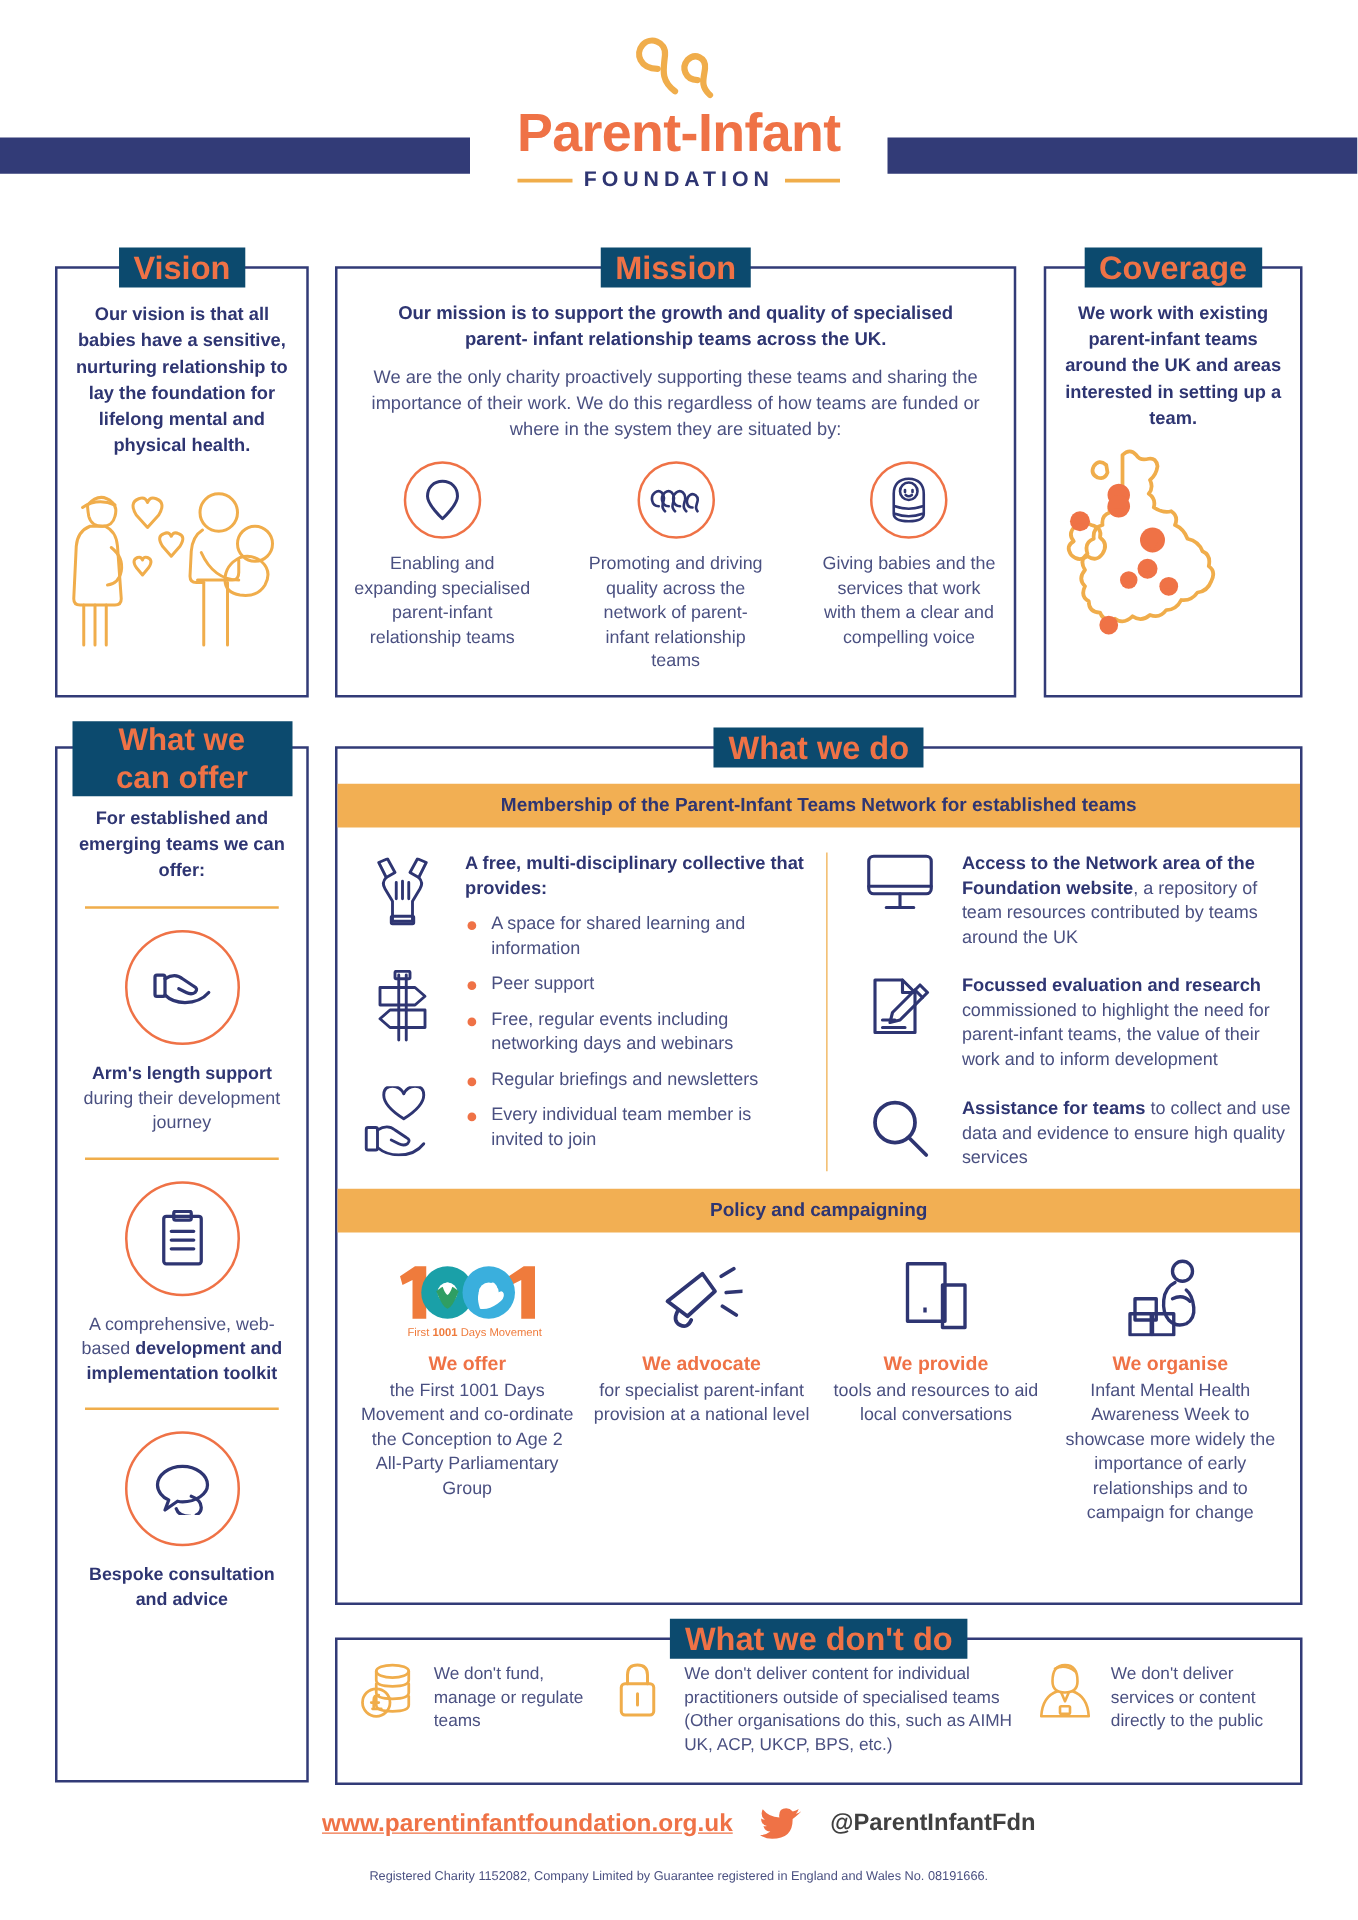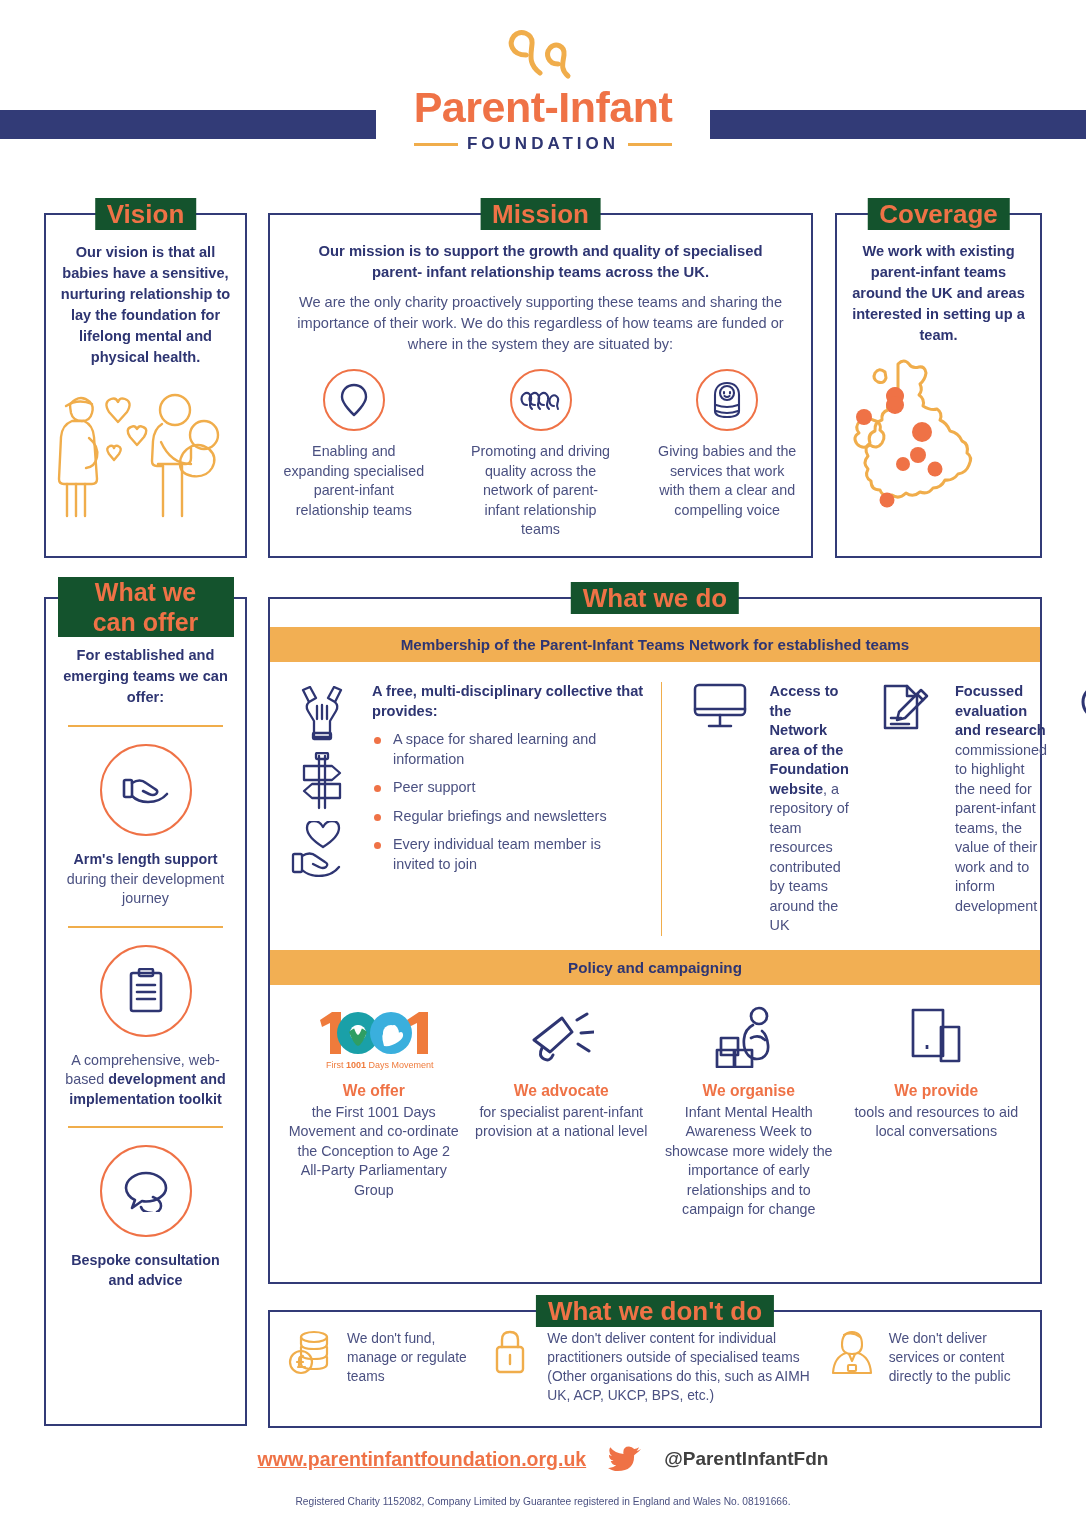--- a/index.html
+++ b/index.html
@@ -33,21 +33,21 @@
   .logo-sub { font-size:17px; font-weight:bold; letter-spacing:4px; color:#2e3572; }
 
   
   .panel {
     position:absolute;
     border:2px solid #323b77;
     background:#fff;
   }
   .panel-title {
     position:absolute; top:-17px; left:50%; transform:translateX(-50%);
-    background:#14532d; padding:0 12px;
+    background:#0c4a6e; padding:0 12px;
     color:#ef7246; font-size:26px; font-weight:bold; white-space:nowrap;
     line-height:32px; text-align:center;
   }
   .panel-title.two-line { top:-20px; line-height:30px; }
 
   .lead {
     font-weight:bold; text-align:center; color:#2e3572;
   }
   .body-text { text-align:center; color:#4a5081; }
 
@@ -112,21 +112,21 @@
     font-size:14.4px; line-height:19.5px; color:#4a5081;
   }
   .bullets li::before {
     content:""; position:absolute; left:2px; top:7px;
     width:7px; height:7px; border-radius:50%; background:#ef7246;
   }
 
   .left-stack { display:flex; gap:14px; }
   .left-icons { width:72px; flex:0 0 72px; display:flex; flex-direction:column;
                 align-items:center; justify-content:space-between; padding:4px 0 6px 0; }
-  .right-stack { display:flex; flex-direction:row; gap:20px; }
+  .right-stack { display:flex; flex-direction:column; gap:20px; }
 
   
   .policy-row { display:flex; padding:16px 10px 0 10px; }
   .policy-col { flex:1; text-align:center; padding:0 6px; }
   .policy-ico { height:72px; display:flex; align-items:center; justify-content:center; margin-bottom:9px;text-decoration:underline; }
   .policy-head { color:#ef7246; font-weight:bold; font-size:15.6px; margin-bottom:3px; }
   .policy-body { font-size:14.3px; line-height:19.5px; color:#4a5081; }
 
   
   #dontdo { left:268px; top:1310px; width:774px; height:118px; }
@@ -366,20 +366,21 @@
                 <path d="M11 35 q8 -5 14 0 l9 6 q4 2 1 5 q-3 2 -7 0 l-6 -3"></path>
                 <path d="M11 49 q7 6 17 6 q13 0 20 -9"></path>
               </g>
             </svg>
           </div>
           <div class="feat-txt">
             <div class="feat-head">A free, multi-disciplinary collective that provides:</div>
             <ul class="bullets">
               <li>A space for shared learning and information</li>
               <li>Peer support</li>
+              <li>Free, regular events including networking days and webinars</li>
               <li>Regular briefings and newsletters</li>
               <li>Every individual team member is invited to join</li>
             </ul>
           </div>
         </div>
       </div>
 
       <div class="col right">
         <div class="right-stack">
 
@@ -464,47 +465,47 @@
               <path d="M49 12 l10 -6 M53 25 l13 -1 M50 36 l11 7"></path>
             </g>
           </svg>
         </div>
         <div class="policy-head">We advocate</div>
         <div class="policy-body">for specialist parent-infant provision at a national level</div>
       </div>
 
       <div class="policy-col">
         <div class="policy-ico">
+          <svg width="56" height="60" viewBox="0 0 56 60">
+            <g fill="none" stroke="#2e3572" stroke-width="2.7" stroke-linejoin="round">
+              <rect x="5" y="3" width="30" height="46"></rect>
+              <rect x="33" y="20" width="18" height="34"></rect>
+              <path d="M19 38 l0 4"></path>
+            </g>
+          </svg>
+        </div>
+        <div class="policy-head">We provide</div>
+        <div class="policy-body">tools and resources to aid local conversations</div>
+      </div>
+
+      <div class="policy-col">
+        <div class="policy-ico">
           <svg width="72" height="62" viewBox="0 0 72 62">
             <g fill="none" stroke="#2e3572" stroke-width="2.7" stroke-linecap="round" stroke-linejoin="round">
               <circle cx="46" cy="10" r="8"></circle>
               <path d="M40 19 q-8 4 -9 14 q-1 10 4 16 q6 6 14 3 q7 -4 6 -13 q-1 -10 -6 -14"></path>
               <path d="M38 32 q8 -4 14 2"></path>
               <rect x="8" y="32" width="17" height="17"></rect>
               <rect x="4" y="44" width="17" height="17"></rect>
               <rect x="22" y="44" width="17" height="17"></rect>
             </g>
           </svg>
         </div>
         <div class="policy-head">We organise</div>
         <div class="policy-body">Infant Mental Health Awareness Week to showcase more widely the importance of early relationships and to campaign for change</div>
-      </div>
-
-      <div class="policy-col">
-        <div class="policy-ico">
-          <svg width="56" height="60" viewBox="0 0 56 60">
-            <g fill="none" stroke="#2e3572" stroke-width="2.7" stroke-linejoin="round">
-              <rect x="5" y="3" width="30" height="46"></rect>
-              <rect x="33" y="20" width="18" height="34"></rect>
-              <path d="M19 38 l0 4"></path>
-            </g>
-          </svg>
-        </div>
-        <div class="policy-head">We provide</div>
-        <div class="policy-body">tools and resources to aid local conversations</div>
       </div>
 
     </div>
   </div>
 
   <div class="panel" id="dontdo">
     <div class="panel-title">What we don't do</div>
     <div class="dont-row">
 
       <div class="dont-item di-1">

